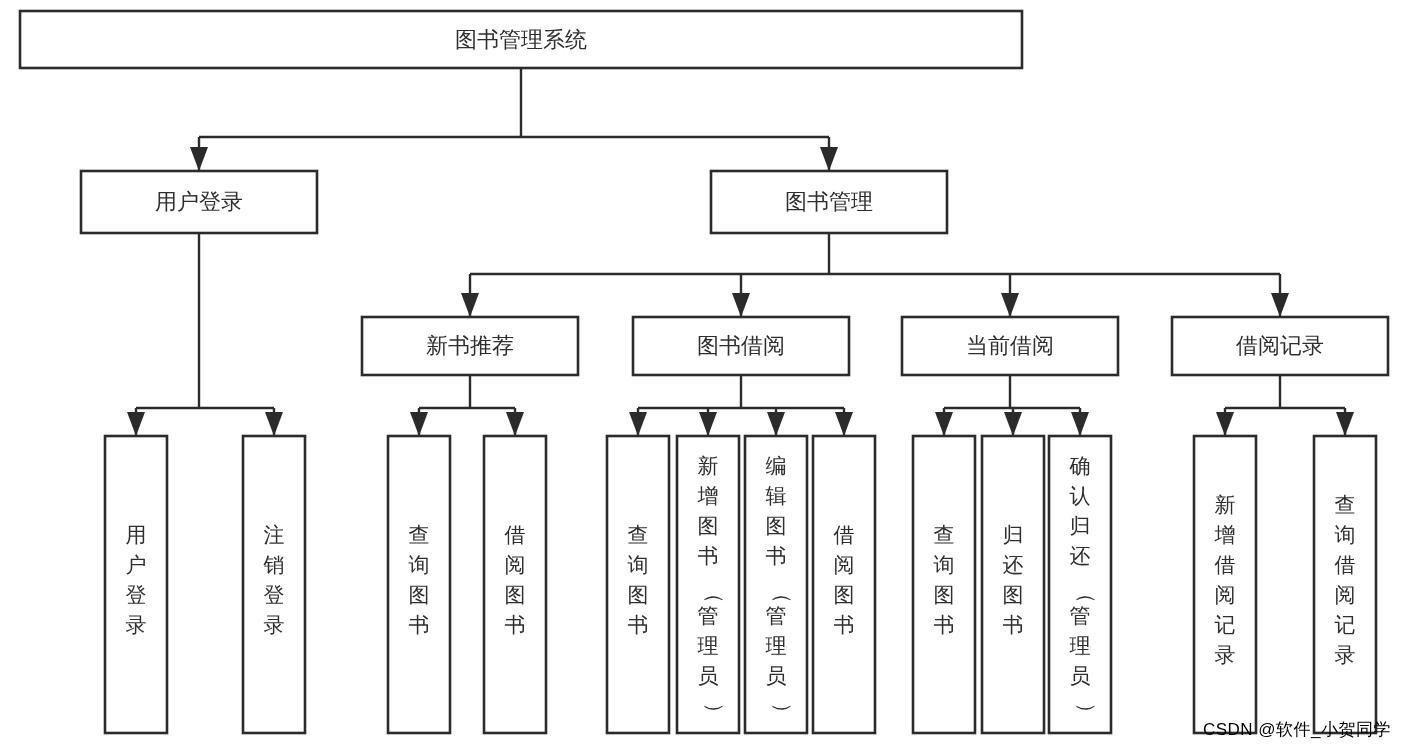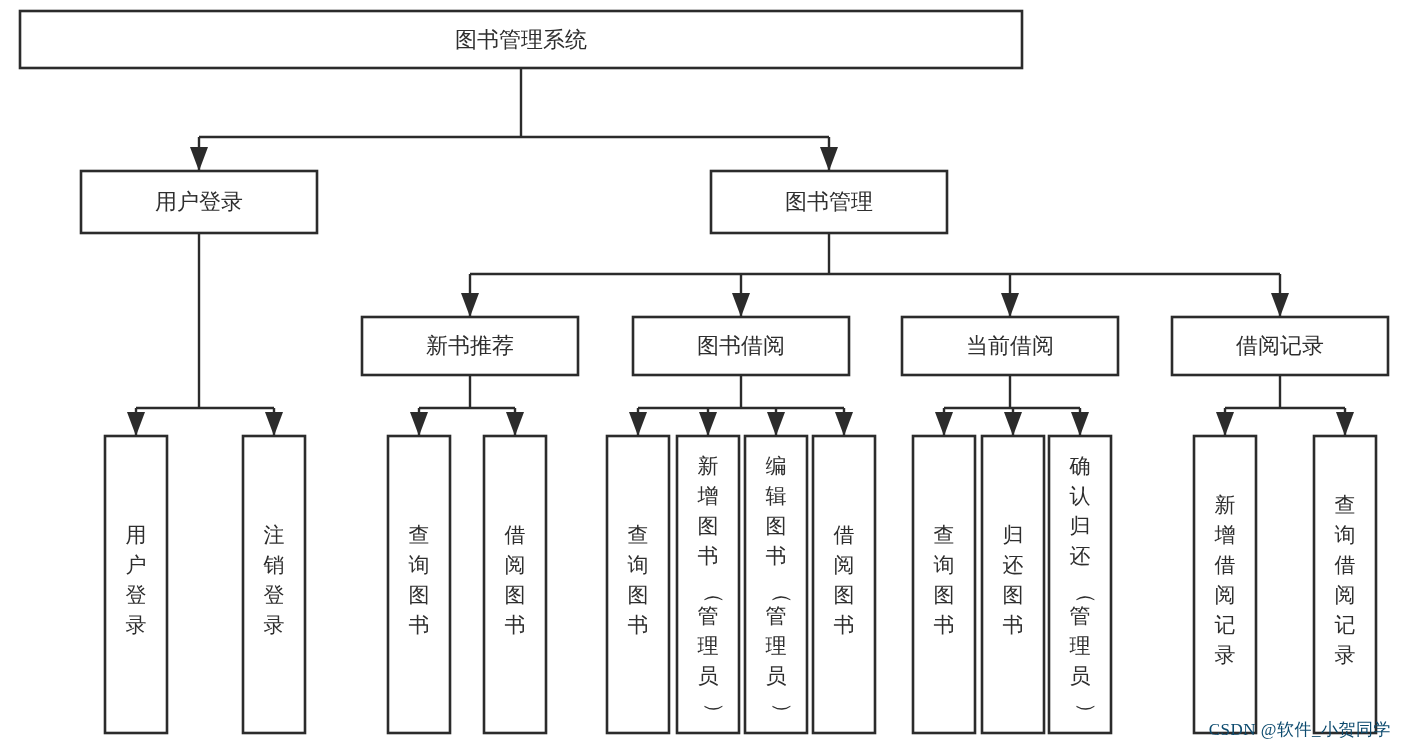--- a/index.html
+++ b/index.html
@@ -55,23 +55,23 @@
   .leaf-char {
     font-family: "DejaVu Sans", "Liberation Sans", sans-serif;
     font-size: 21px;
     fill: #2e2e2e;
     text-anchor: middle;
   }
   .watermark {
     position: absolute;
     right: 14px;
     bottom: 6px;
-    font-family: Liberation Serif, serif;
+    font-family: Liberation Sans, sans-serif;
     font-size: 17px;
-    color: #0c4a6e;
+    color: #000000;
     letter-spacing: 0.5px;
     white-space: nowrap;
     user-select: none;
   }
 </style>
 </head>
 <body>
 
 <div id="diagram-root">
   <svg id="tree-svg" viewBox="0 0 1405 747" xmlns="http://www.w3.org/2000/svg">

